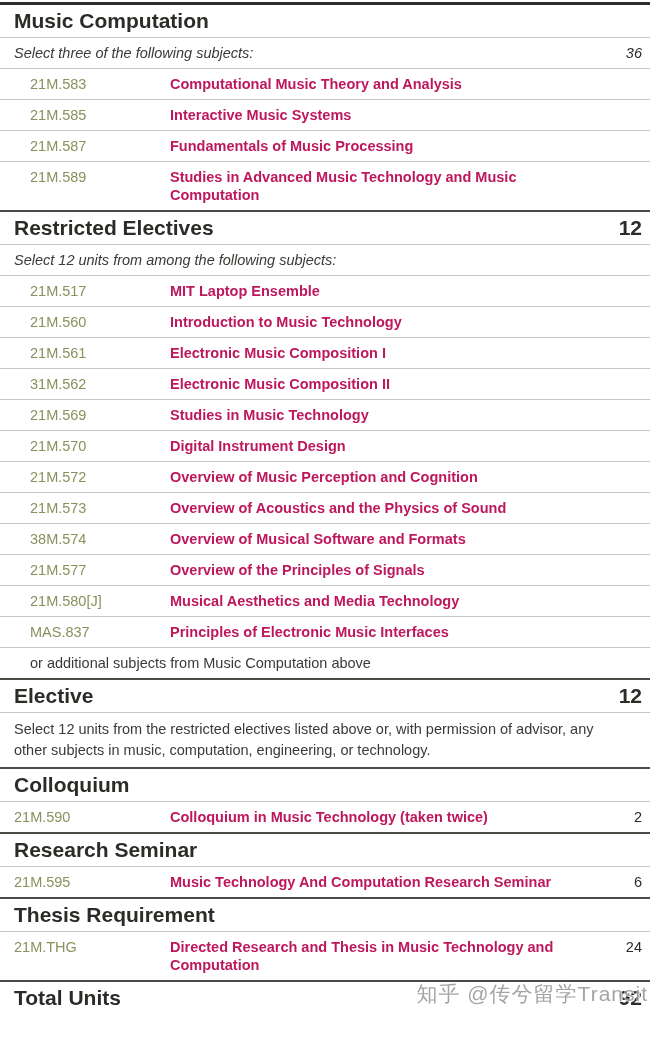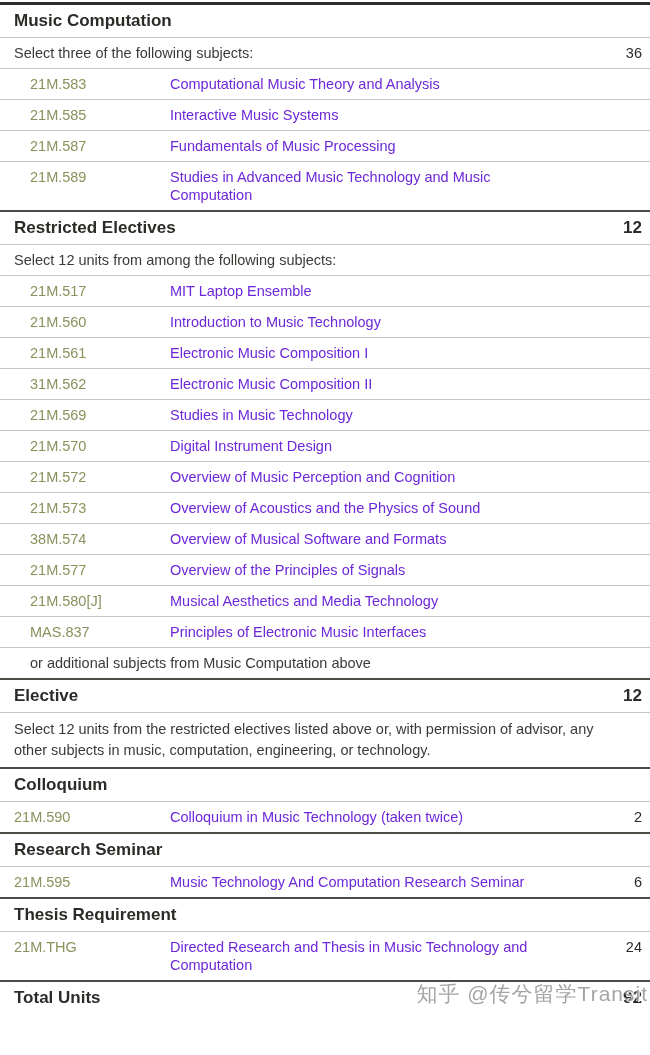--- a/index.html
+++ b/index.html
@@ -24,27 +24,28 @@
     border-top: 1px solid #c7c7c0;
     padding: 6px 8px 6px 14px;
     font-size: 14.5px;
     line-height: 18px;
   }
   .header-row {
     border-top: 2px solid #4c4c46;
     padding-top: 7px;
     padding-bottom: 7px;
     font-weight: 700;
-    font-size: 17px;
+    font-size: 21px;
     color: #2b2b28;
   }
   .header-row.first {
     border-top: 3px solid #2d2d2a;
   }
   .comment-row {
+    font-style: italic;
     color: #3a3a36;
     gap: 29px;
   }
   .units {
     margin-left: auto;
     padding-left: 12px;
     white-space: nowrap;
     color: #2b2b28;
   }
   .comment-row .units,
@@ -57,21 +58,22 @@
     box-sizing: border-box;
     color: #8c905c;
     text-decoration: none;
     cursor: pointer;
   }
   .indent .code {
     padding-left: 16px;
   }
   .title {
     max-width: 388px;
-    color: #6d28d9;
+    color: #be185d;
+    font-weight: bold;
   }
   .note-row {
     padding-left: 30px;
     color: #3a3a36;
   }
   .para-row p {
     margin: 0;
     max-width: 596px;
     line-height: 21px;
     color: #3a3a36;

